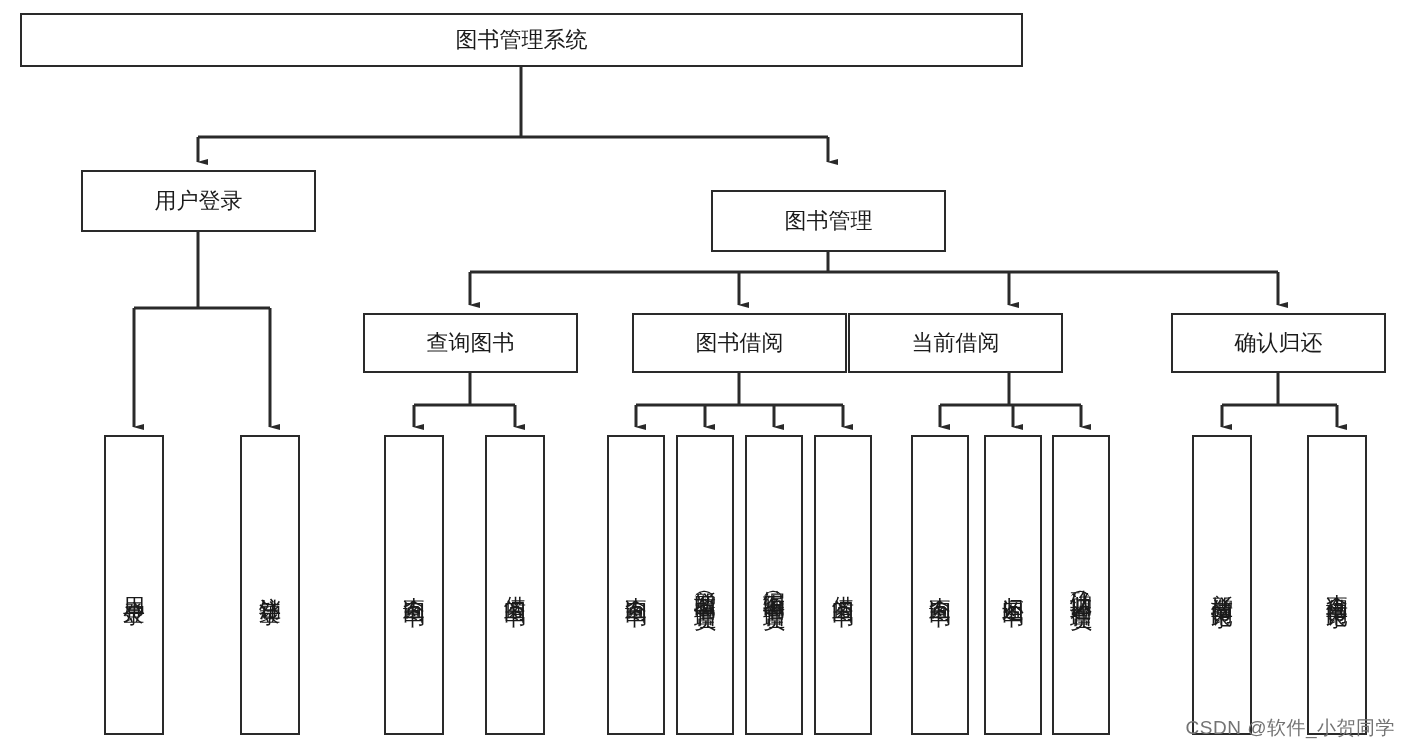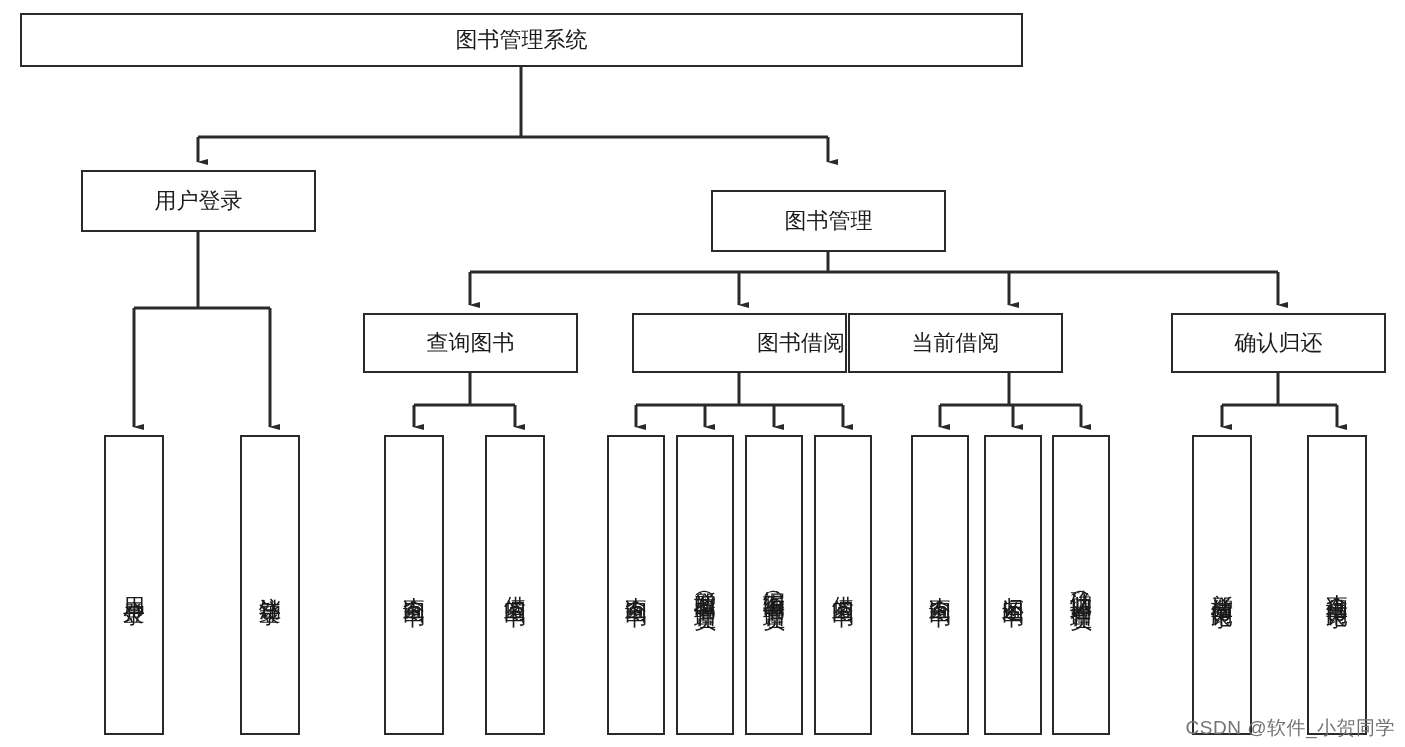--- a/index.html
+++ b/index.html
@@ -132,21 +132,21 @@
   <div class="node-box node-h" style="left: 81px; top: 170px; width: 235px; height: 62px;">
     <span class="node-label">用户登录</span>
   </div>
   <div class="node-box node-h" style="left: 711px; top: 170px; width: 235px; height: 62px; margin-top: 20px;">
     <span class="node-label">图书管理</span>
   </div>
 
   <div class="node-box node-h" style="left: 363px; top: 313px; width: 215px; height: 60px;">
     <span class="node-label">查询图书</span>
   </div>
-  <div class="node-box node-h" style="left: 632px; top: 313px; width: 215px; height: 60px; justify-content: flex-end;">
+  <div class="node-box node-h" style="left: 632px; top: 313px; width: 215px; height: 60px;">
     <span class="node-label">图书借阅</span>
   </div>
   <div class="node-box node-h" style="left: 848px; top: 313px; width: 215px; height: 60px;">
     <span class="node-label">当前借阅</span>
   </div>
   <div class="node-box node-h" style="left: 1171px; top: 313px; width: 215px; height: 60px;">
     <span class="node-label">确认归还</span>
   </div>
 
   <div class="node-box node-v" style="left: 104px; top: 435px; width: 60px; height: 300px;">

